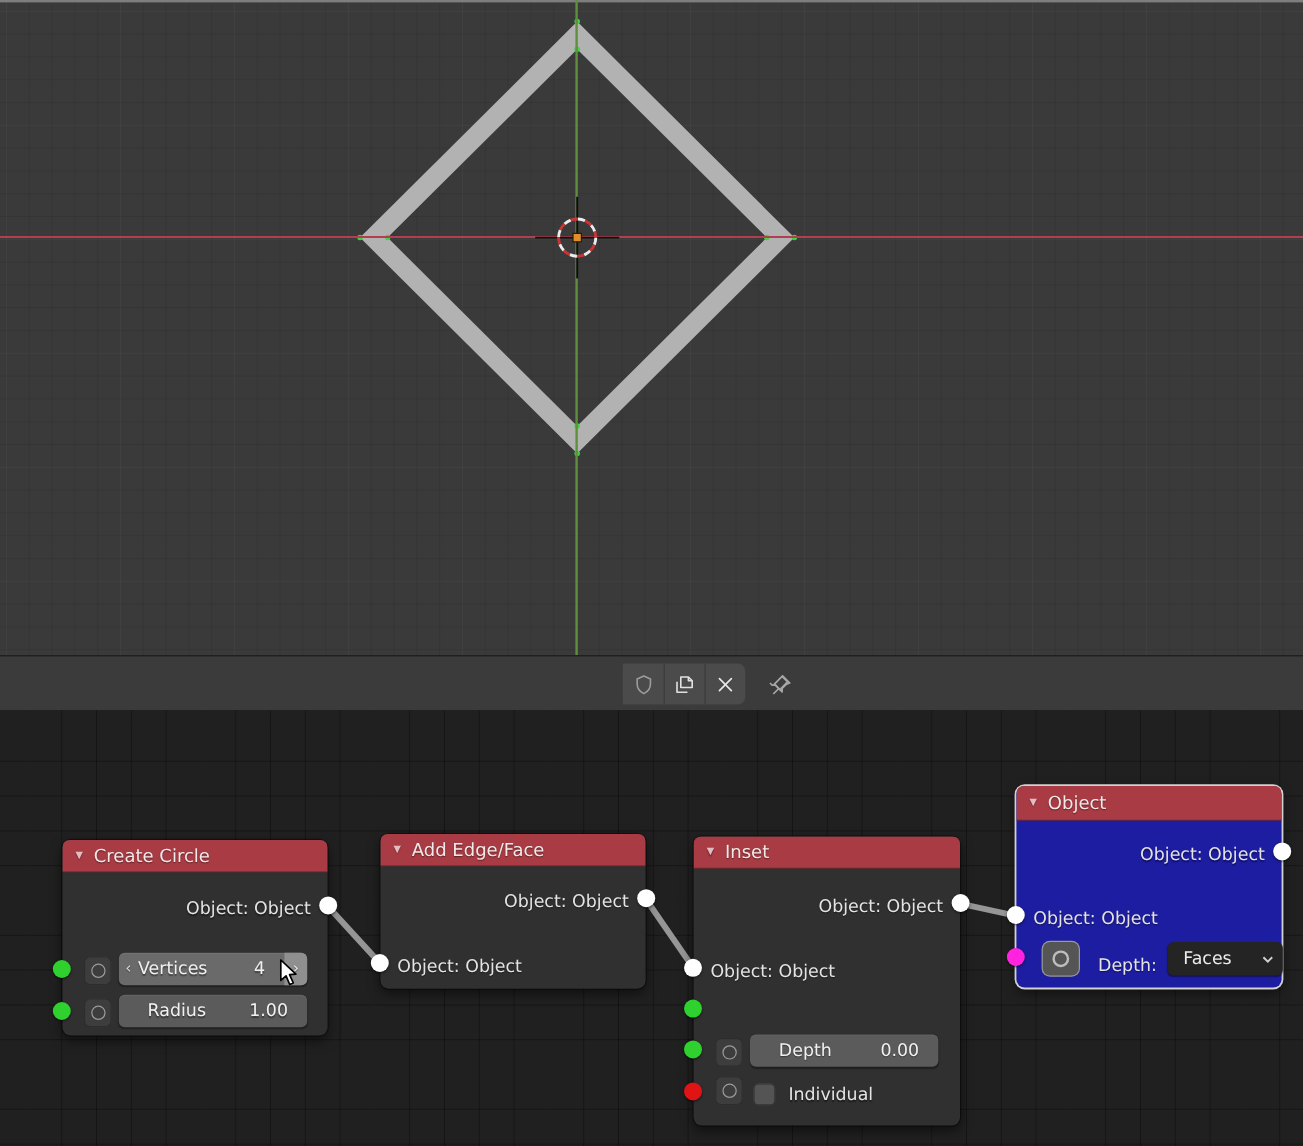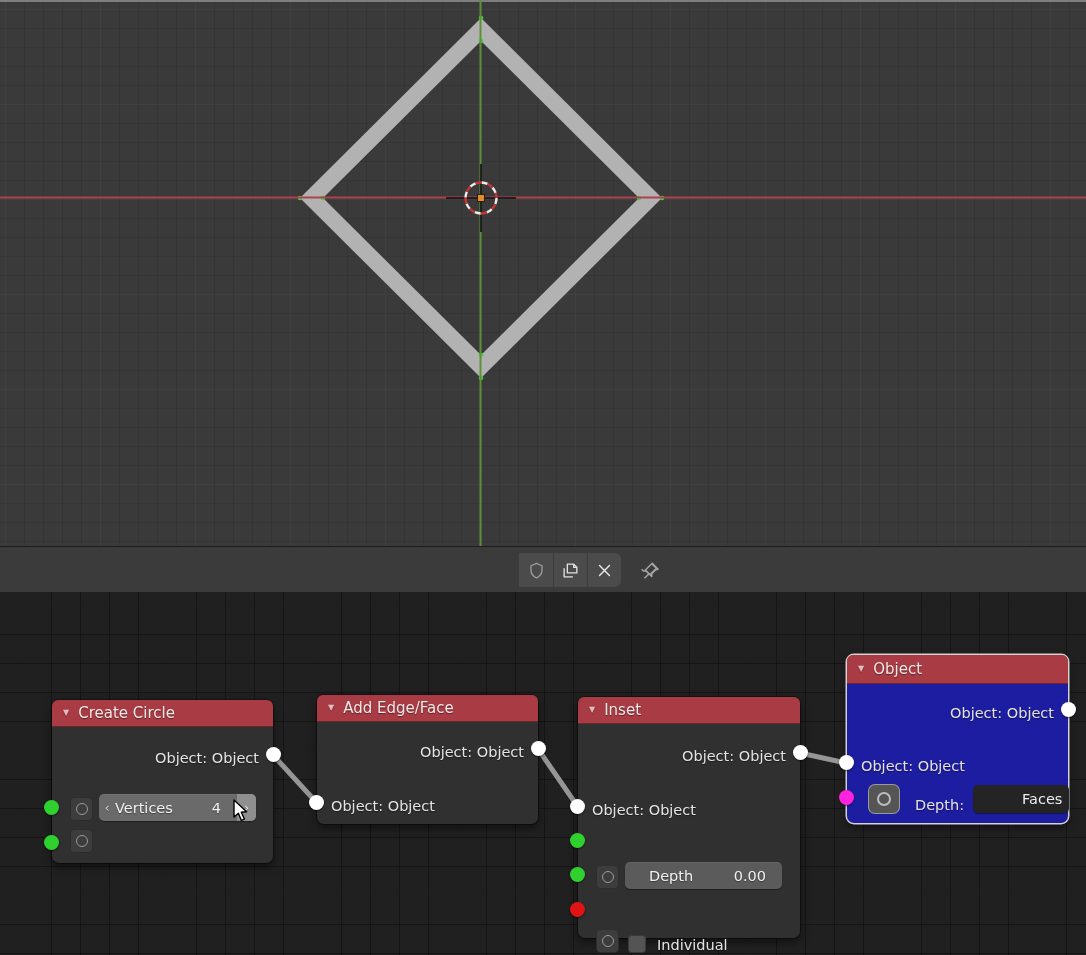--- a/index.html
+++ b/index.html
@@ -85,21 +85,21 @@
   .arrow-seg{width:19px;align-self:stretch;background:#8f8f8f;border-radius:0 5px 5px 0;
           display:flex;align-items:center;justify-content:center;color:#e8e8e8;font-size:13px;}
   .checkbox{width:18px;height:18px;margin-left:9px;background:#545454;border-radius:4px;
           box-shadow:inset 0 0 0 1px rgba(0,0,0,.3);cursor:pointer;}
   .check-lbl{margin-left:11px;}
   .type-circle{width:30px;height:28px;border-radius:6px;background:#555;
           box-shadow:0 0 0 1px #999;display:flex;align-items:center;justify-content:center;cursor:pointer;}
   .type-circle .ring{width:14px;height:14px;border:2px solid #bdbdbd;border-radius:50%;}
   .type-lbl{margin-left:16px;}
   .dropdown{margin-left:9px;width:96px;height:28px;background:#242424;border-radius:5px;
-          display:flex;align-items:center;cursor:pointer;box-shadow:0 1px 1px rgba(0,0,0,.4);padding-left:36px;}
+          display:flex;align-items:center;cursor:pointer;box-shadow:0 1px 1px rgba(0,0,0,.4);}
   .dropdown .dval{flex:1;padding-left:13px;color:#ececec;}
   .dropdown svg{margin-right:7px;}
   .mouse-cursor{position:absolute;left:233px;top:799px;z-index:60;pointer-events:none;}
 </style>
 </head>
 <body>
 
 <div class="app">
 
   <div class="viewport">
@@ -189,20 +189,24 @@
           <span class="arrow-l">‹</span>
           <span class="name">Vertices</span>
           <span class="val">4</span>
           <span class="arrow-seg">›</span>
         </div>
       </div>
       <div class="row" style="left:18px;top:129px;">
         <div class="circle-btn">
             <div class="ring"></div>
           </div>
+        <div class="slider">
+          <span class="name">Radius</span>
+          <span class="val">1.00</span>
+        </div>
       </div>
       <div class="socket right sock-white" style="top:47px;"></div>
       <div class="socket left sock-green" style="top:100px;"></div>
       <div class="socket left sock-green" style="top:135px;"></div>
     </div>
 
     <div class="node" style="left:317px;top:103px;width:221px;height:129px;">
       <div class="nhead">
         <span class="tri">▼</span>
         <span class="lbl">Add Edge/Face</span>
@@ -230,21 +234,21 @@
       </div>
       <div class="row" style="left:18px;top:165px;">
         <div class="circle-btn">
             <div class="ring"></div>
           </div>
         <div class="slider">
           <span class="name">Depth</span>
           <span class="val">0.00</span>
         </div>
       </div>
-      <div class="row" style="left:18px;top:200px;margin-top:32px;">
+      <div class="row" style="left:18px;top:200px;">
         <div class="circle-btn">
             <div class="ring"></div>
           </div>
         <div class="checkbox"></div>
         <span class="lbl check-lbl">Individual</span>
       </div>
       <div class="socket right sock-white" style="top:48px;"></div>
       <div class="socket left sock-white" style="top:102px;"></div>
       <div class="socket left sock-green" style="top:136px;"></div>
       <div class="socket left sock-green" style="top:170px;"></div>

